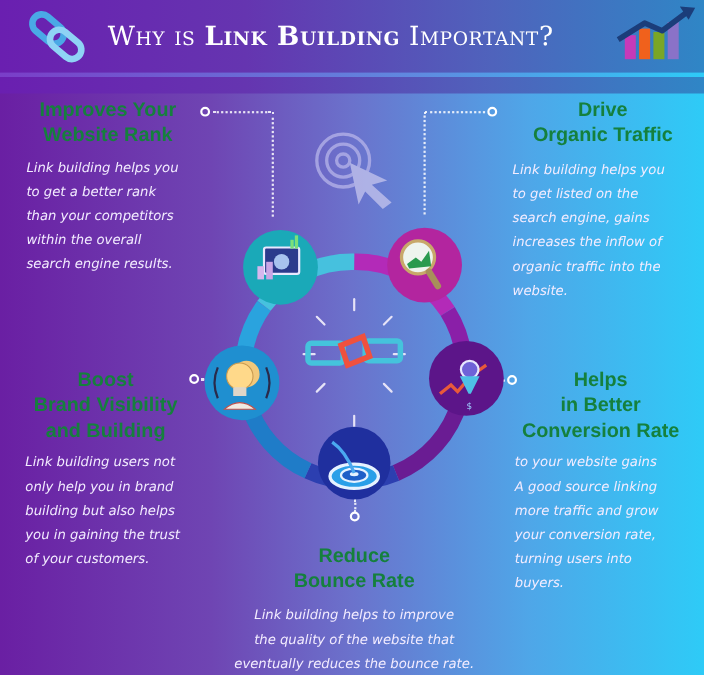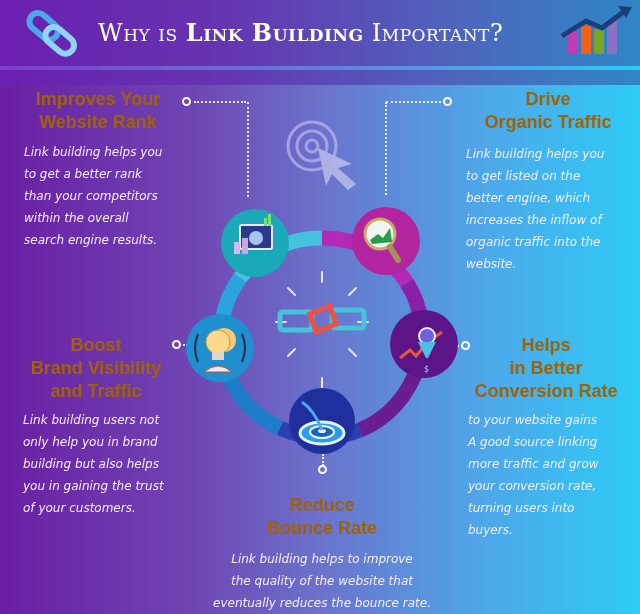--- a/index.html
+++ b/index.html
@@ -26,21 +26,21 @@
     color: #ffffff; white-space: nowrap;
     font-variant: small-caps;
   }
   .title b { font-weight: bold; }
   .icon-abs { position: absolute; }
 
   .block { position: absolute; }
   .heading {
     font-family: "Liberation Sans", sans-serif;
     font-weight: bold; font-size: 18px; line-height: 23px;
-    color: #a16207; text-align: center; white-space: nowrap;
+    color: #15803d; text-align: center; white-space: nowrap;
   }
   .desc {
     font-family: "DejaVu Sans", sans-serif;
     font-size: 12px; line-height: 22px; color: #f3ecff;
     white-space: nowrap;
   }
   .desc div { white-space: nowrap; font-style: italic; }
   .dot-ring {
     position: absolute; width: 9px; height: 9px; border-radius: 50%;
     border: 2px solid #ffffff;
@@ -180,32 +180,32 @@
 </div>
 
 <div class="block" style="left:458px;top:88px;width:180px">
   <div class="heading">
     <div>Drive</div>
     <div>Organic Traffic</div>
   </div>
   <div class="desc" style="margin-top:9px;margin-left:8px">
     <div>Link building helps you</div>
     <div>to get listed on the</div>
-    <div>better engine, which</div>
+    <div>search engine, gains</div>
     <div>increases the inflow of</div>
     <div>organic traffic into the</div>
     <div>website.</div>
   </div>
 </div>
 
 <div class="block" style="left:18px;top:334px;width:156px">
   <div class="heading">
     <div>Boost</div>
     <div>Brand Visibility</div>
-    <div>and Traffic</div>
+    <div>and Building</div>
   </div>
   <div class="desc" style="margin-top:6px;margin-left:5px">
     <div>Link building users not</div>
     <div>only help you in brand</div>
     <div>building but also helps</div>
     <div>you in gaining the trust</div>
     <div>of your customers.</div>
   </div>
 </div>
 

